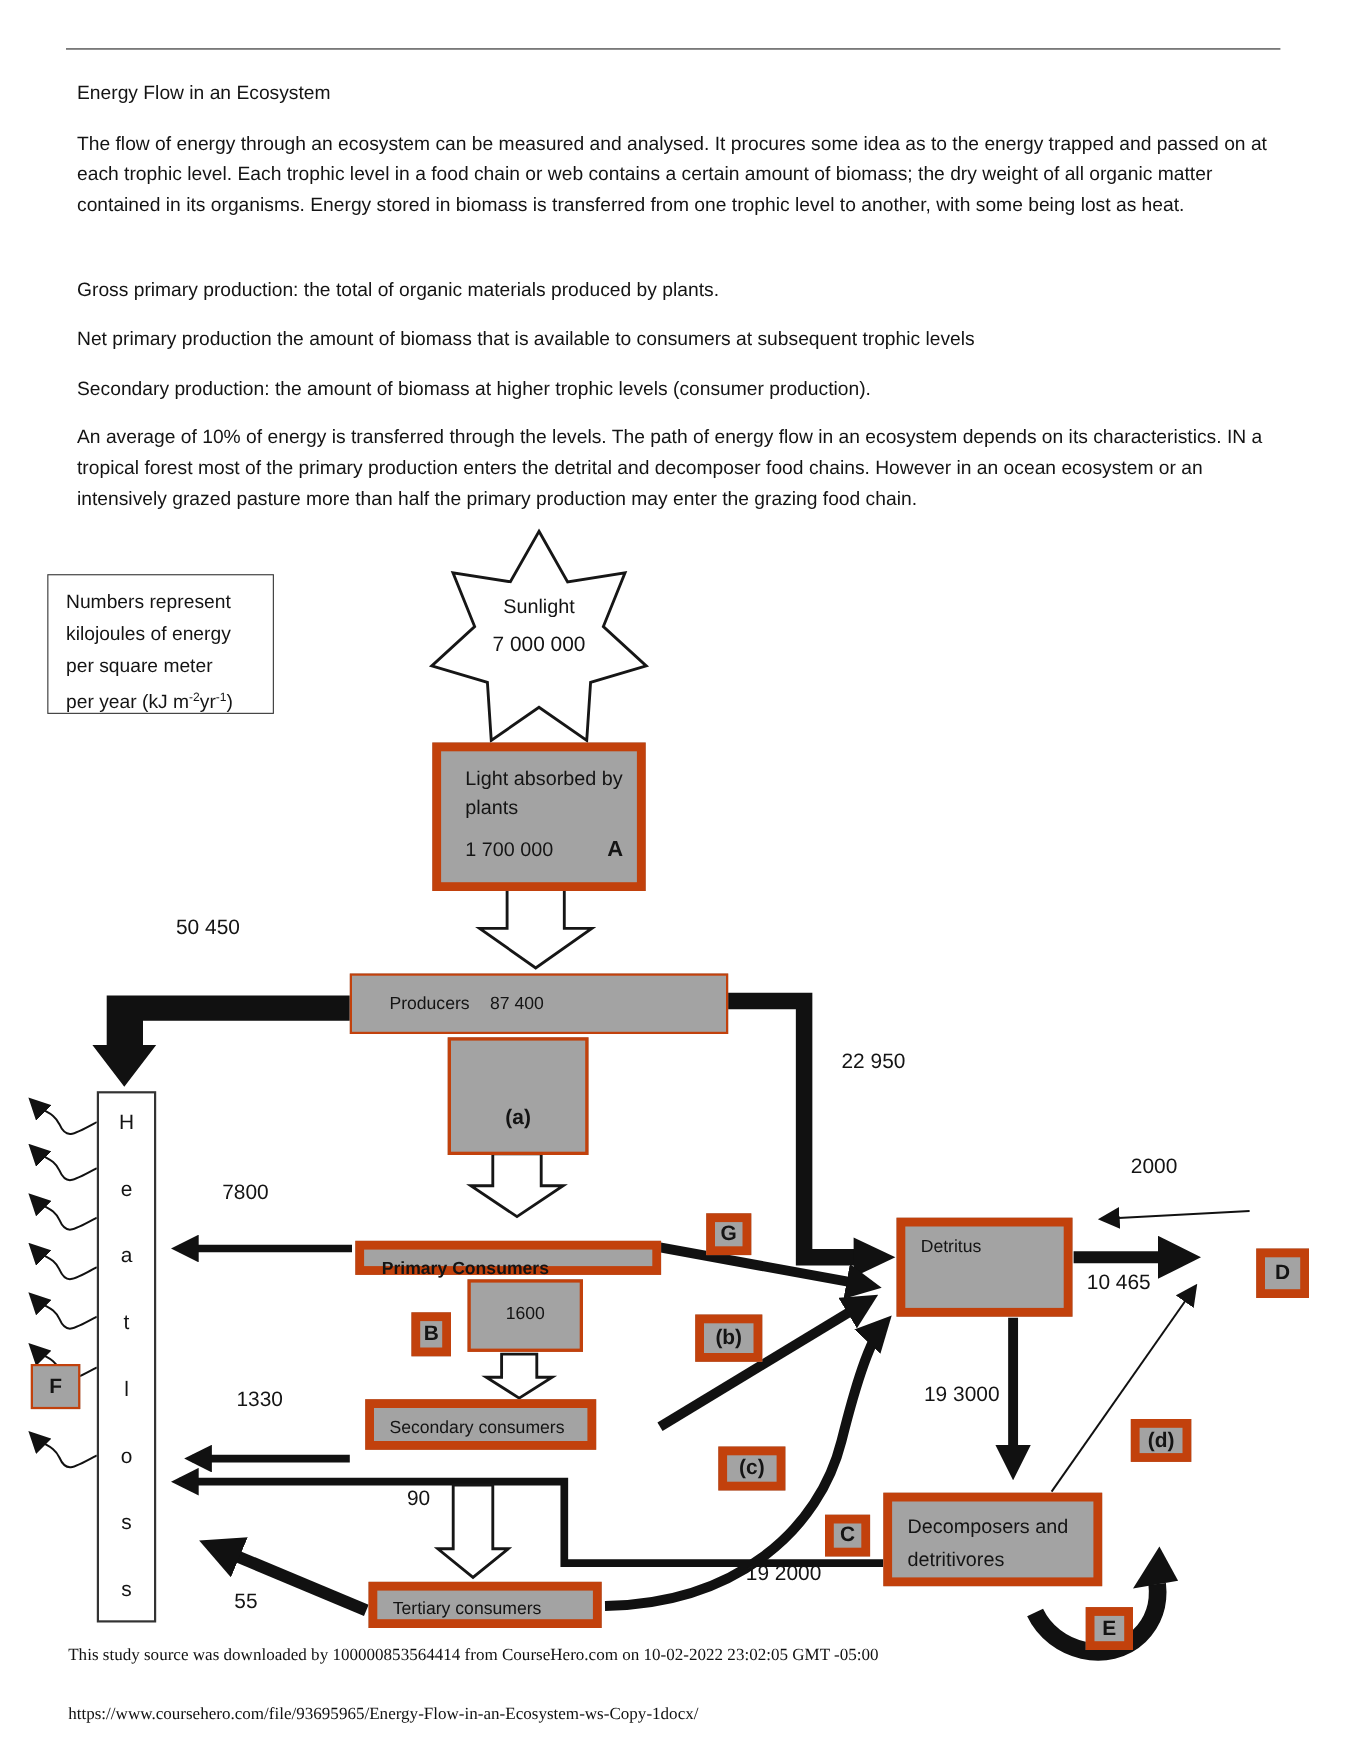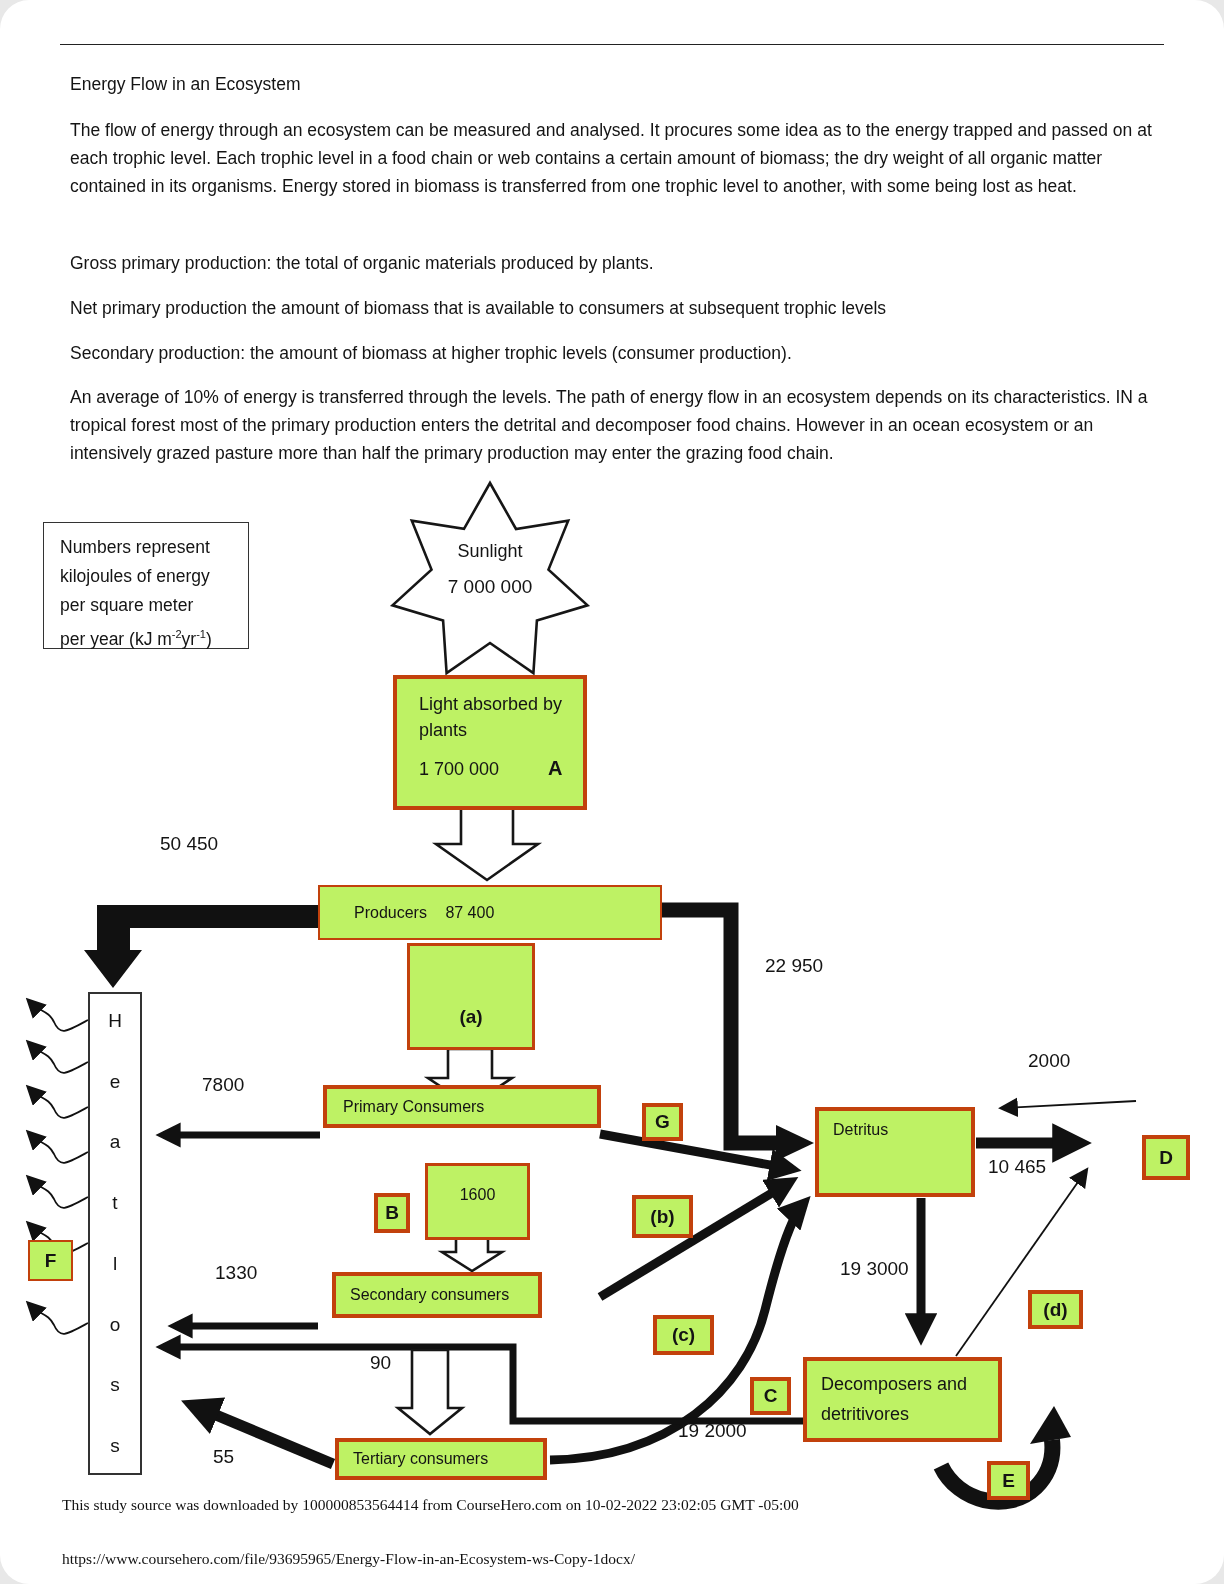--- a/index.html
+++ b/index.html
@@ -1,25 +1,24 @@
 <!DOCTYPE html>
 <html><head>
 <meta charset="utf-8">
 <style>
   html,body{margin:0;padding:0;background:#e8e8e8;}
   .page{
     position:relative;width:1224px;height:1584px;background:#ffffff;
     font-family:"Liberation Sans",sans-serif;color:#141414;overflow:hidden;
     margin:0 auto;
-    border-radius:29px;
   }
   .rule{position:absolute;left:60px;top:44px;width:1104px;border-top:1.6px solid #222;}
   .title{position:absolute;left:70px;top:74px;font-size:17.5px;}
   .para{position:absolute;left:70px;width:1085px;font-size:17.5px;line-height:28px;margin:0;}
-  .box{position:absolute;background:#bef264;border:4px solid #c2410c;box-sizing:border-box;z-index:2;}
+  .box{position:absolute;background:#a3a3a3;border:8px solid #c2410c;box-sizing:border-box;z-index:2;}
   .box-thick{border-width:3px;}
   .nodefont{font-size:16px;}
   .letterbox{display:flex;align-items:center;justify-content:center;font-weight:bold;font-size:19px;}
   .lbl{position:absolute;font-size:19px;z-index:3;white-space:nowrap;}
   .svglayer{position:absolute;left:0;top:0;z-index:1;}
   .legend{position:absolute;left:43px;top:522px;width:206px;height:127px;border:1.6px solid #333;
     box-sizing:border-box;padding:10px 0 0 16px;font-size:17.5px;line-height:29px;background:#fff;z-index:2;}
   sup{font-size:11px;}
   .heatcol{position:absolute;left:88px;top:992px;width:54px;height:483px;border:2px solid #333;
     box-sizing:border-box;background:#fff;z-index:2;display:flex;flex-direction:column;
@@ -125,33 +124,33 @@
 
   <div class="box" style="left:318px;top:885px;width:344px;height:55px;padding:17px 0 0 34px;border-width:2.5px;">
     <span class="nodefont">Producers</span>
     <span class="nodefont" style="margin-left:14px;"></span><span class="nodefont">87 400</span>
   </div>
 
   <div class="box box-thick letterbox" style="left:407px;top:943px;width:128px;height:107px;padding-top:40px;">
     <span>(a)</span>
   </div>
 
-  <div class="box" style="left:323px;top:1085px;width:278px;height:43px;padding:9px 0 0 16px;">
+  <div class="box" style="left:323px;top:1128px;width:278px;height:31px;padding:9px 0 0 16px;font-weight:bold;">
     <span class="nodefont">Primary Consumers</span>
   </div>
 
   <div class="box letterbox" style="left:642px;top:1103px;width:41px;height:38px;">
     <span>G</span>
   </div>
 
   <div class="box letterbox" style="left:374px;top:1193px;width:36px;height:40px;">
     <span>B</span>
   </div>
 
-  <div class="box box-thick" style="left:425px;top:1163px;width:105px;height:77px;text-align:center;padding-top:20px;">
+  <div class="box box-thick" style="left:425px;top:1163px;width:105px;height:66px;text-align:center;padding-top:20px;">
     <span class="nodefont">1600</span>
   </div>
 
   <div class="box letterbox" style="left:632px;top:1195px;width:61px;height:43px;">
     <span>(b)</span>
   </div>
 
   <div class="box" style="left:332px;top:1272px;width:210px;height:46px;padding:10px 0 0 14px;">
     <span class="nodefont">Secondary consumers</span>
   </div>

